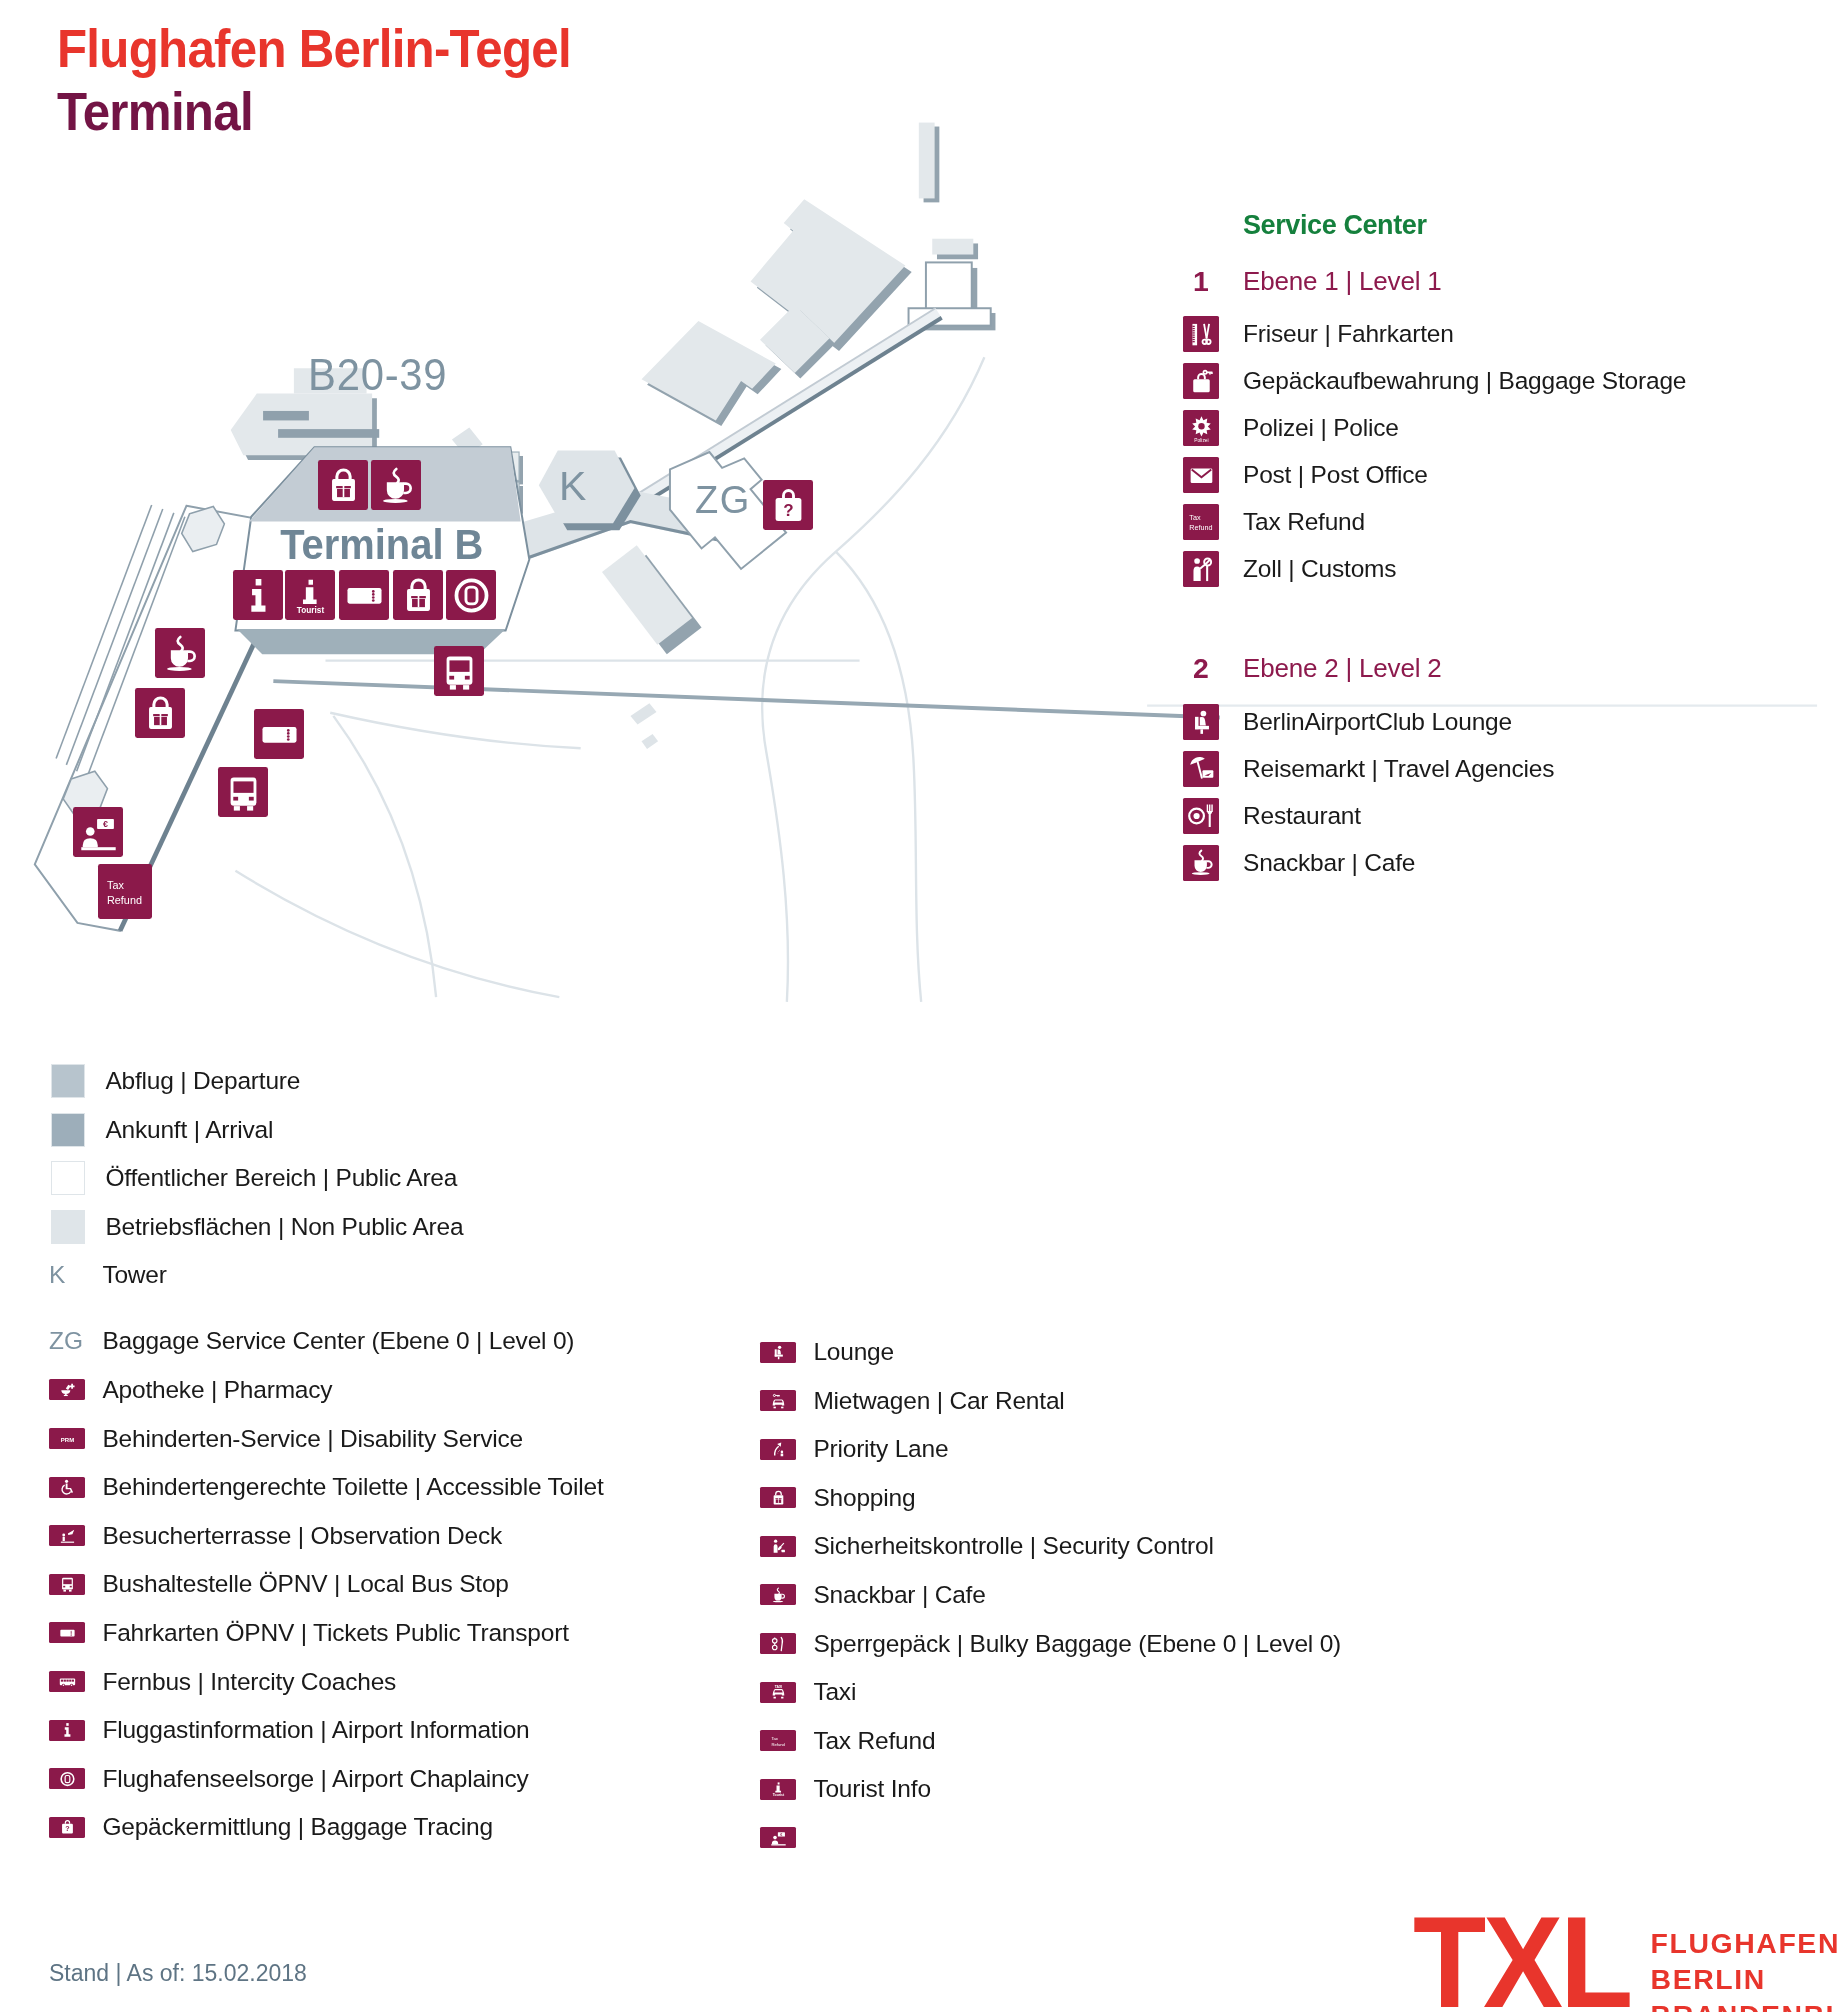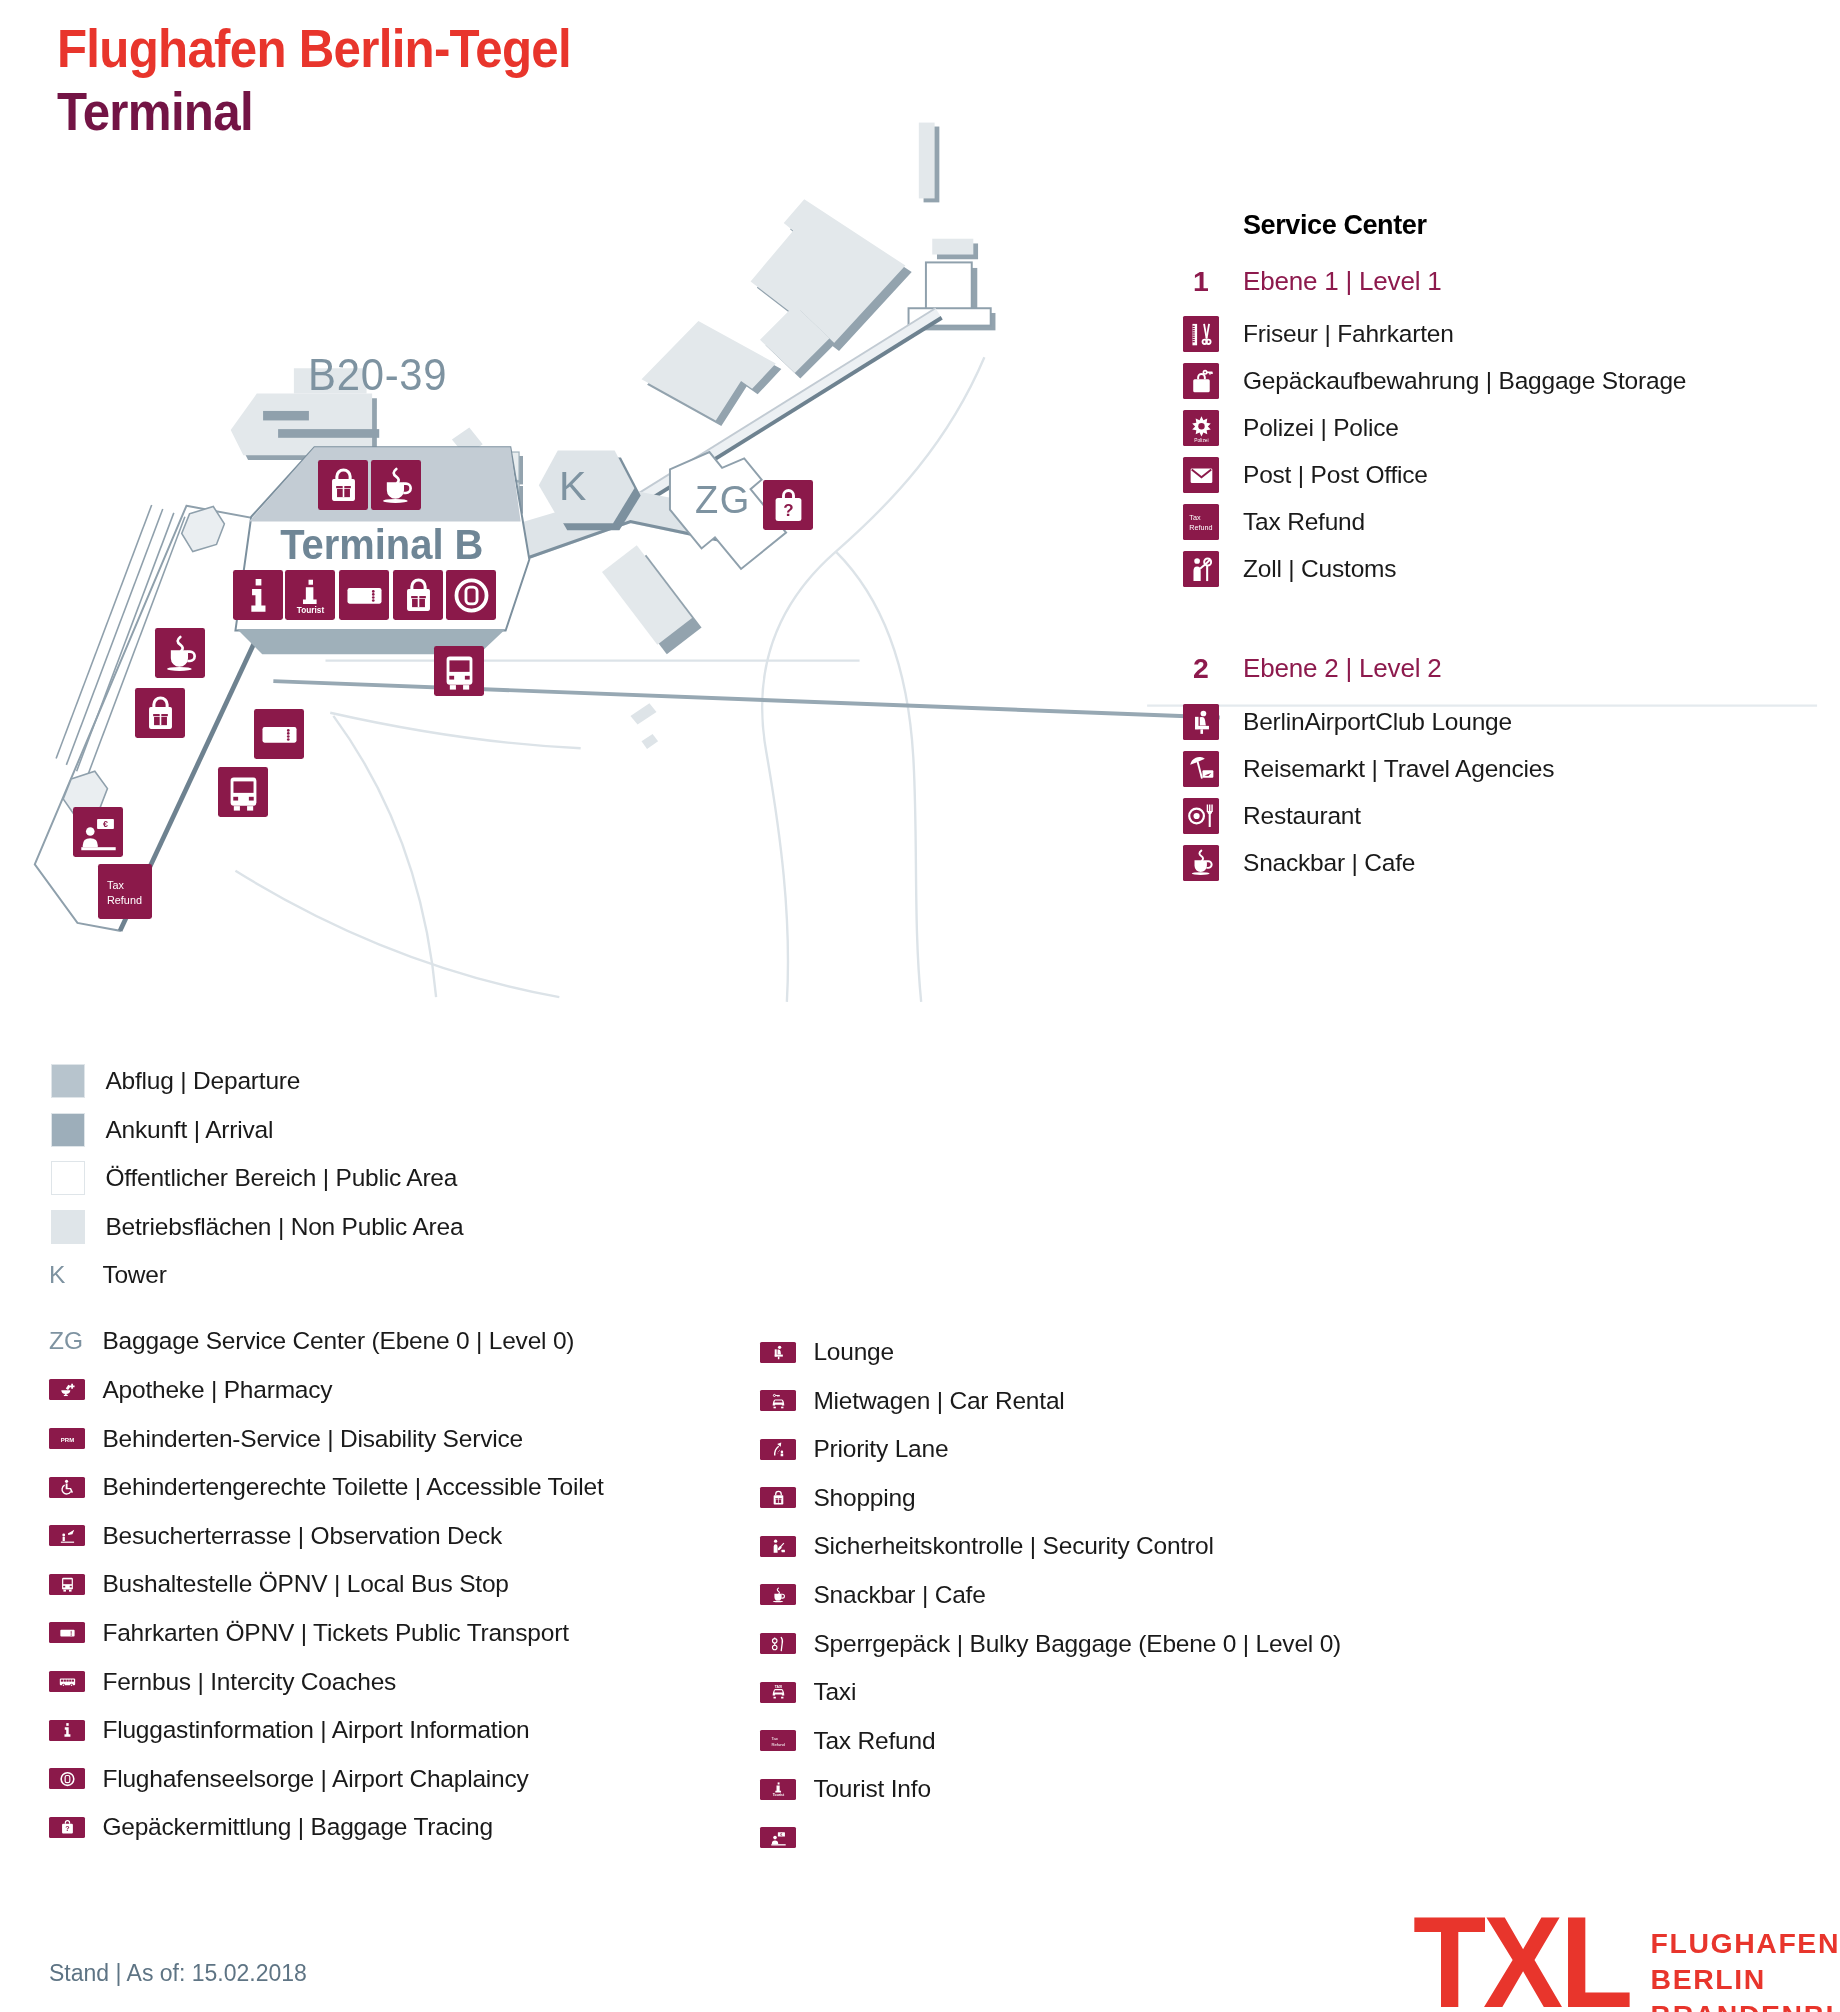--- a/index.html
+++ b/index.html
@@ -25,21 +25,21 @@
   .lbl-terminal{left:254px;top:521px;width:269px;text-align:center;font-size:42px;font-weight:bold;color:#6F8696;transform:scaleX(.95);transform-origin:left top;}
   .lbl-k{left:559px;top:463px;font-size:41px;}
   .lbl-zg{left:695px;top:479px;font-size:38px;letter-spacing:1.6px;}
   .map-marker{
     position:absolute;width:50px;height:50px;background:#8B194A;border-radius:2.4px;
     display:flex;align-items:center;justify-content:center;
   }
   .map-marker svg{width:86%;height:86%;display:block;}
   
   .service-center{position:absolute;left:1183px;top:210px;width:632px;}
-  .sc-heading{font-size:27px;font-weight:bold;color:#000000;margin:0 0 22px 60px;letter-spacing:-0.4px;}
+  .sc-heading{font-size:27px;font-weight:bold;color:#15803d;margin:0 0 22px 60px;letter-spacing:-0.4px;}
   .sc-row{display:flex;align-items:center;margin-bottom:11px;min-height:36px;}
   .sc-row .iconbox{width:36px;height:36px;flex:0 0 36px;background:#8B194A;border-radius:1.6px;
     display:flex;align-items:center;justify-content:center;margin-right:24px;}
   .sc-row .iconbox svg{width:86%;height:86%;}
   .sc-row .numbox{width:36px;flex:0 0 36px;text-align:center;font-size:28.4px;font-weight:bold;color:#8D1A4D;margin-right:24px;}
   .sc-row .txt{font-size:24.5px;letter-spacing:-0.2px;}
   .sc-row .txt b{font-weight:normal;}
   .sc-row.level-row{margin-bottom:17.4px;}
   .sc-row.level-row .txt{color:#8D1A4D;font-size:26px;}
   .sc-spacer{height:52px;}

